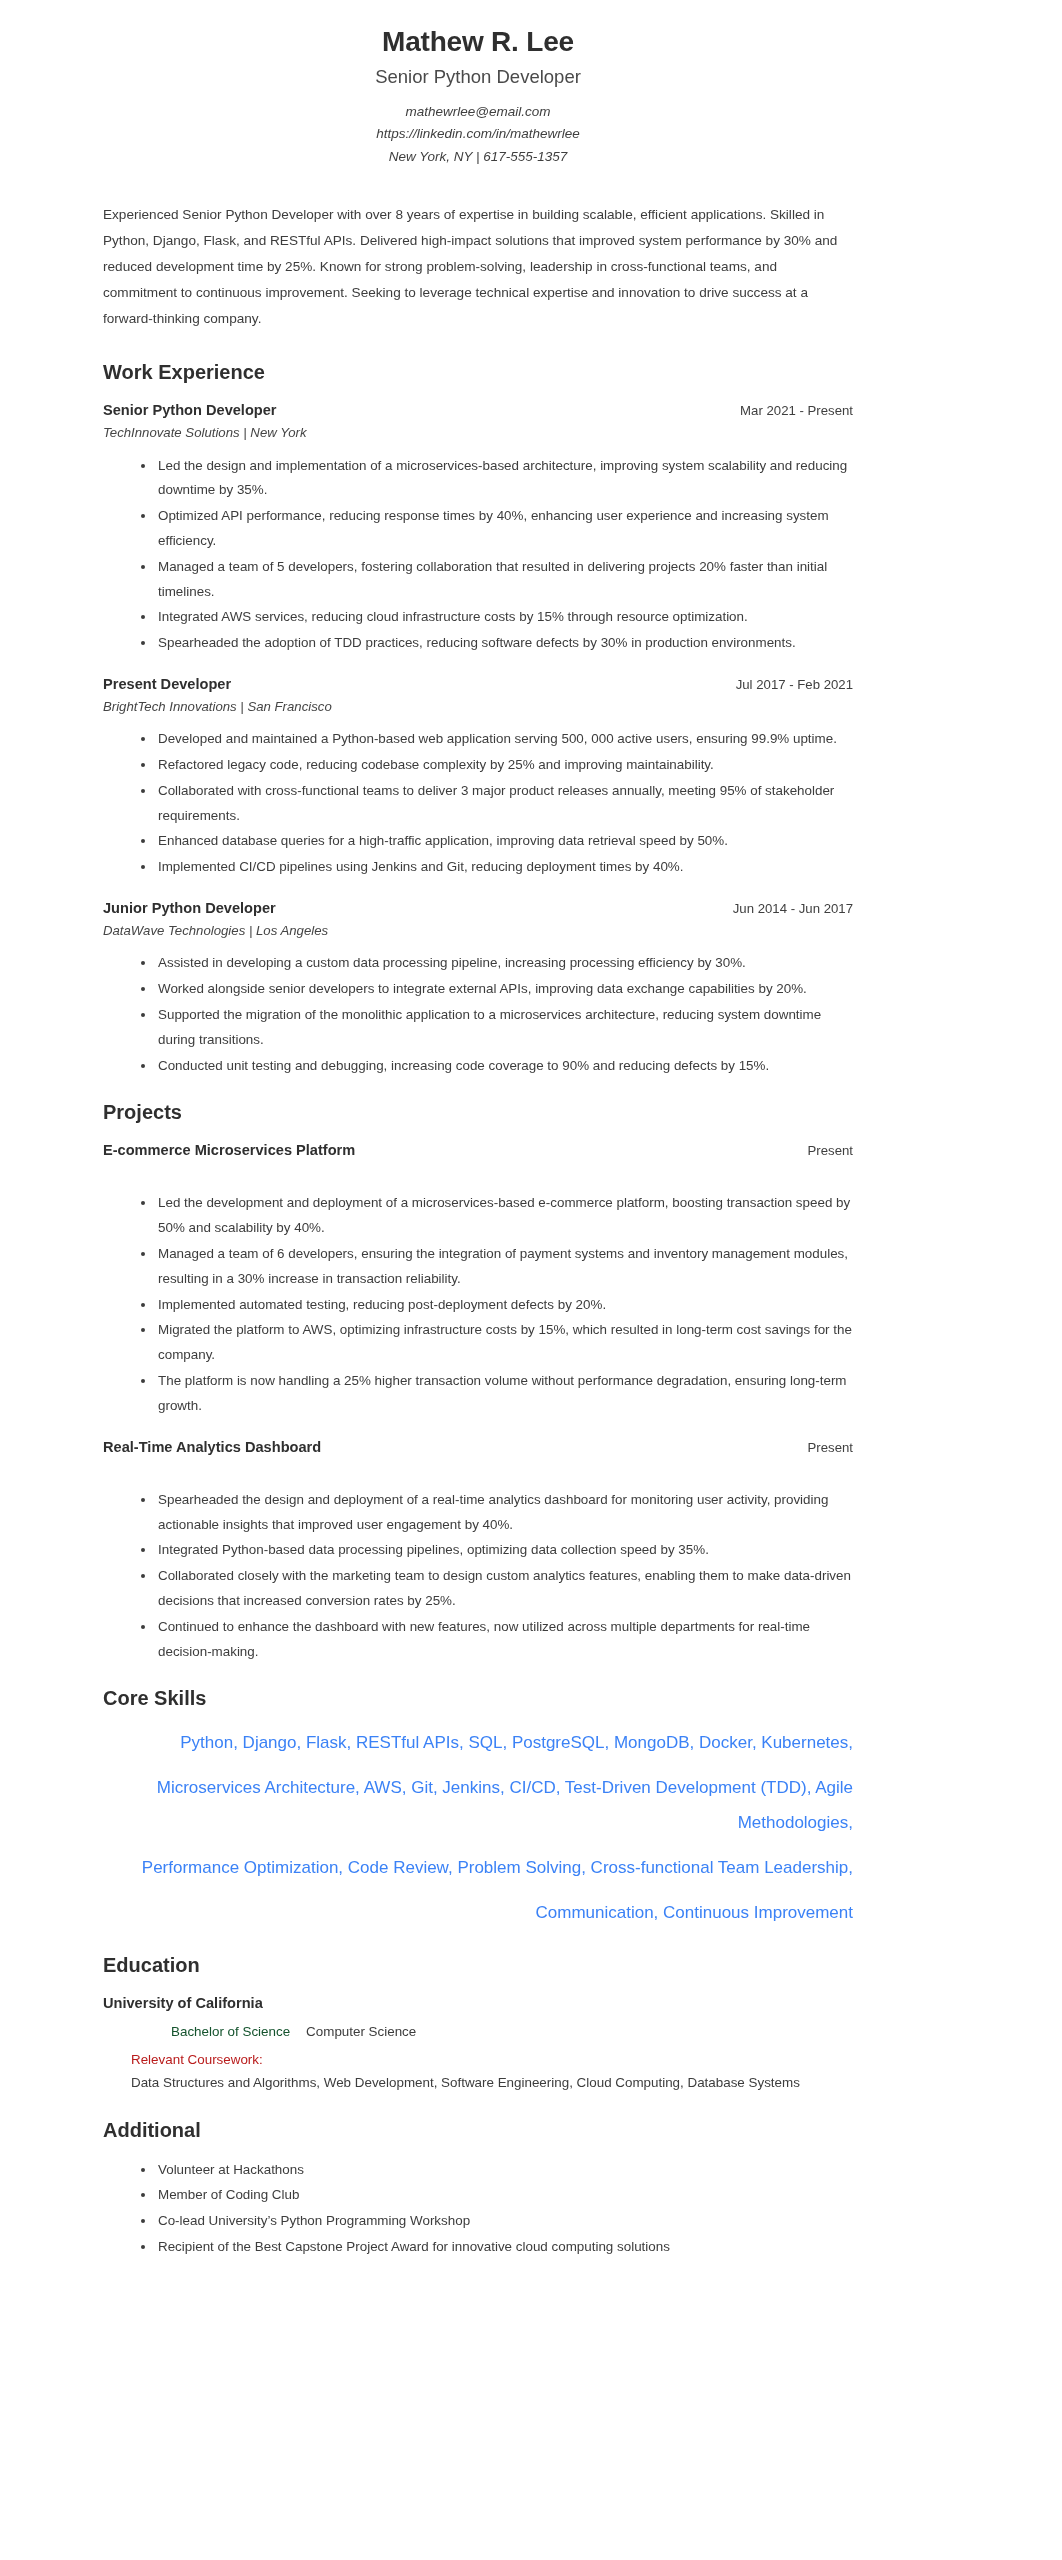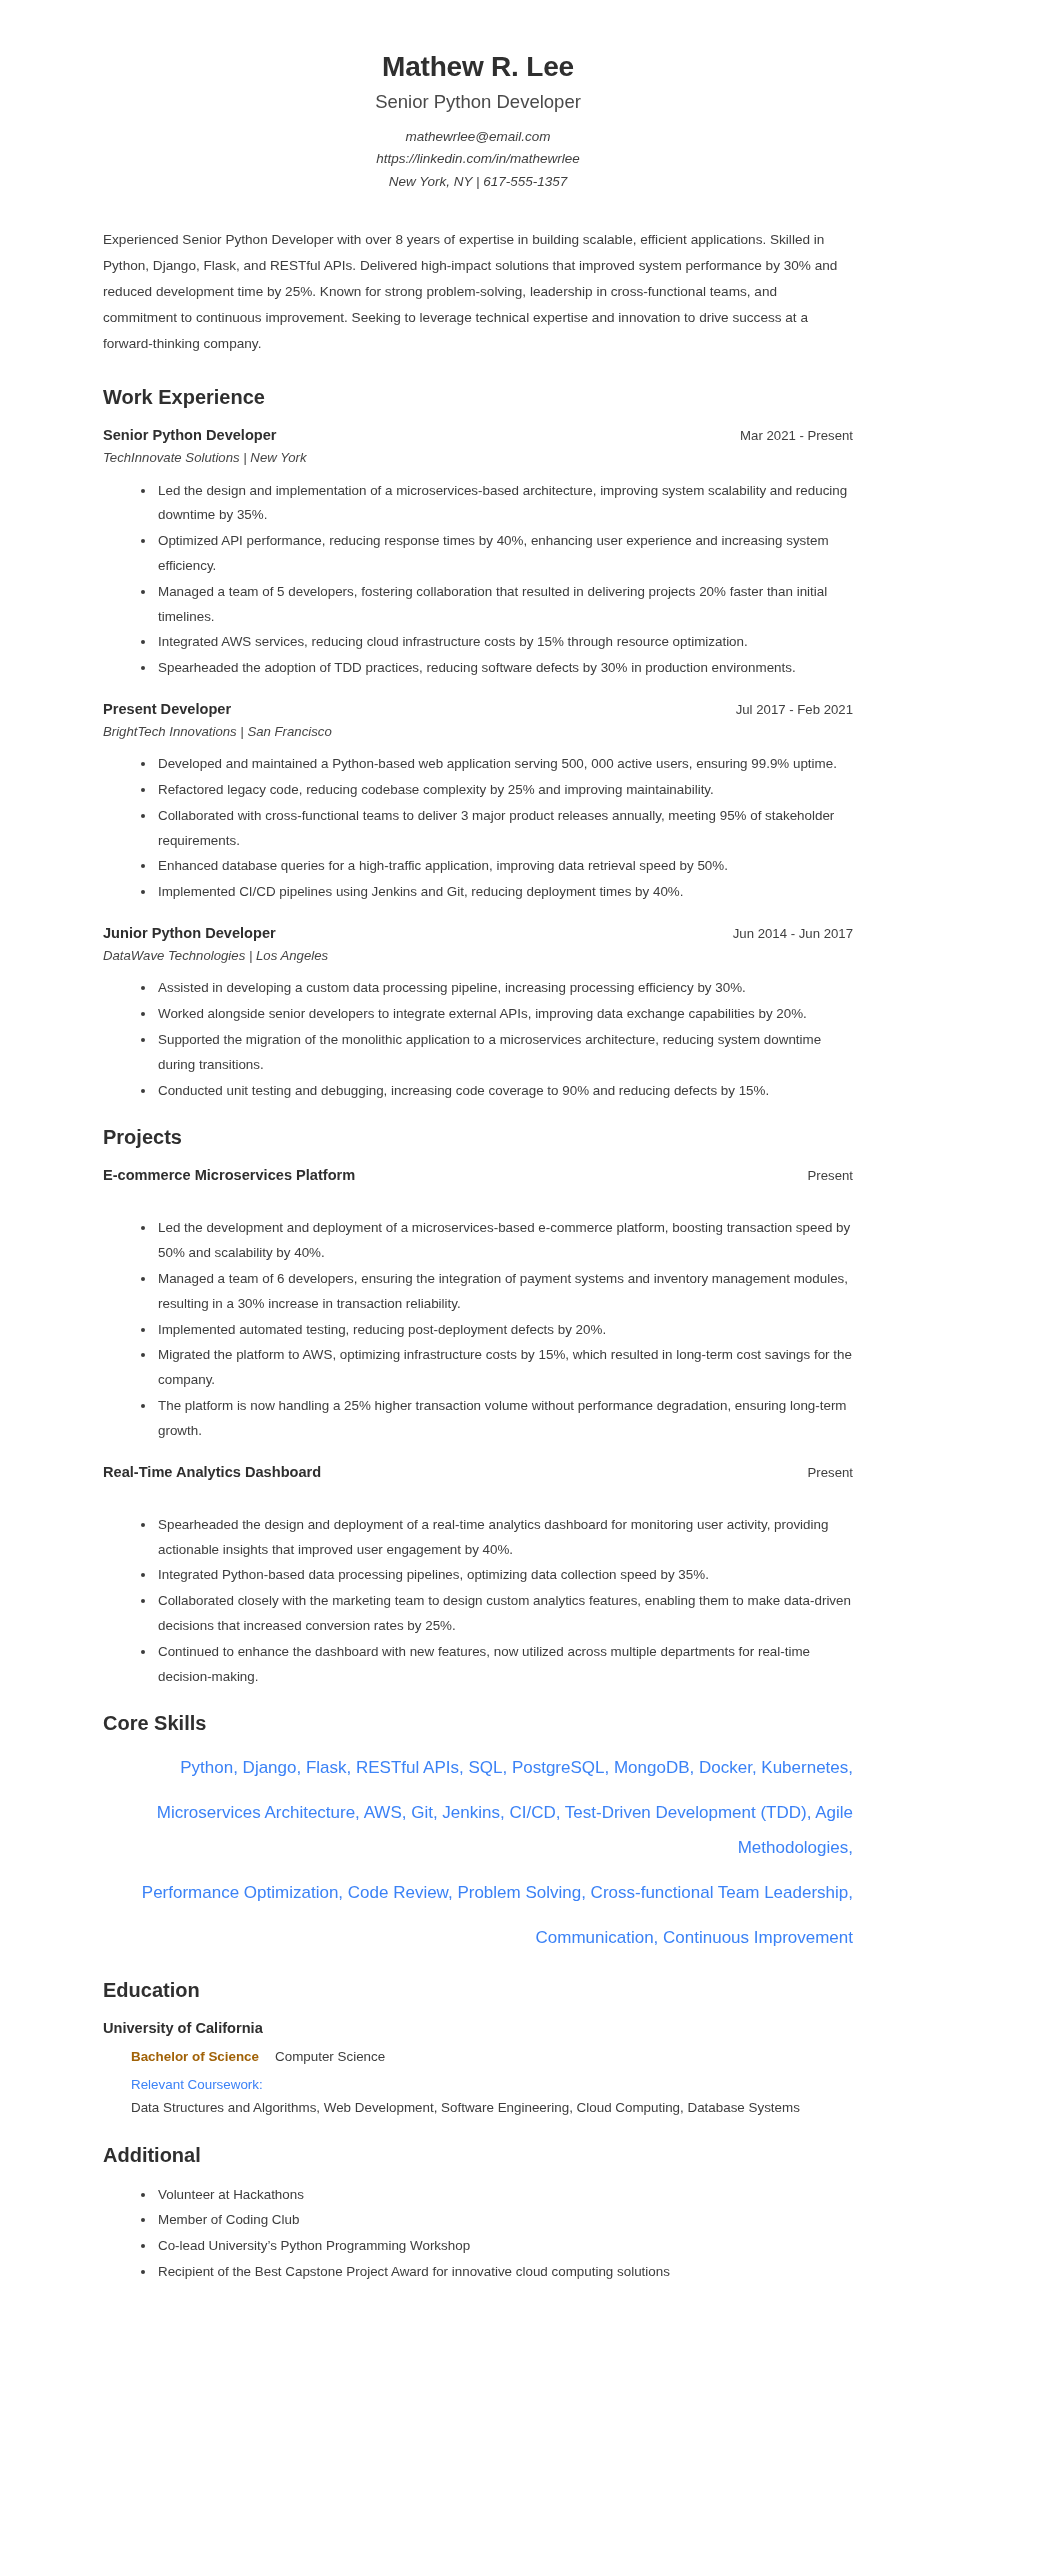--- a/index.html
+++ b/index.html
@@ -10,21 +10,21 @@
   body {
     width: 1062px;
     min-height: 2560px;
     font-family: "Liberation Sans", sans-serif;
     color: #3b3b3b;
     -webkit-font-smoothing: antialiased;
   }
   .page {
     width: 956px;
     box-sizing: border-box;
-    padding: 49px 103px 40px 103px;
+    padding: 24px 103px 40px 103px;
     background: #ffffff;
   }
 
   
   .resume-header {
     text-align: center;
     margin-bottom: 34px;
   }
   .full-name {
     font-size: 28px;
@@ -146,27 +146,28 @@
     margin-bottom: 6px;
   }
   .edu-body { padding-left: 28px; }
   .edu-degree-row {
     font-size: 13.4px;
     color: #3d3d3d;
     line-height: 1.75;
     margin-bottom: 4px;
   }
   .edu-degree-name {
-    font-weight: bold;
-    color: #a16207;
+    font-weight: normal;
+    color: #14532d;
+    margin-left: 40px;
   }
   .edu-degree-field { margin-left: 16px; }
   .edu-coursework-label {
     font-size: 13.4px;
-    color: #3b82f6;
+    color: #b91c1c;
     line-height: 1.75;
   }
   .edu-coursework-list {
     font-size: 13.4px;
     color: #3d3d3d;
     line-height: 1.8;
   }
 
   
   .additional ul.bullets { margin-top: 6px; }

